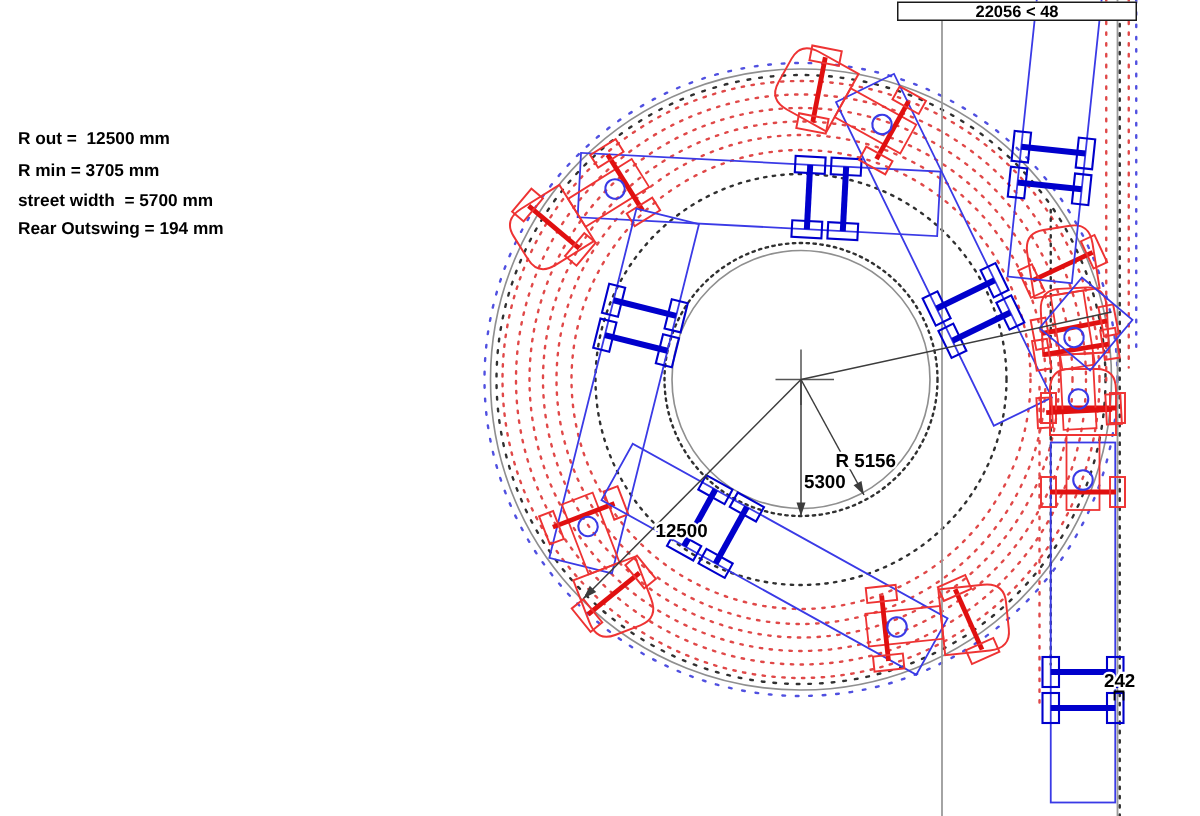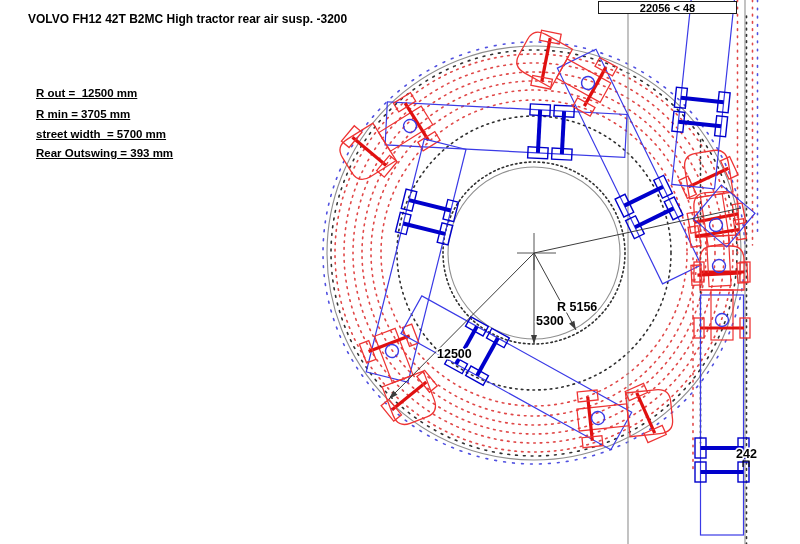--- a/index.html
+++ b/index.html
@@ -1,21 +1,21 @@
 <!DOCTYPE html>
 <html><head>
 <meta charset="utf-8">
 <style>
   html,body{margin:0;padding:0;background:#fff;}
   body{width:800px;height:544px;overflow:hidden;font-family:"Liberation Sans","DejaVu Sans",sans-serif;}
   .canvas{position:relative;width:800px;height:544px;background:#ffffff;}
   .title{position:absolute;left:28px;top:12px;font-size:12px;font-weight:bold;color:#000;white-space:pre;}
-  .info{position:absolute;left:36px;font-size:11.5px;font-weight:bold;color:#000;white-space:pre;text-decoration:underline;}
+  .info{position:absolute;left:12px;font-size:11.5px;font-weight:bold;color:#000;white-space:pre;}
   .info.l0{top:87px}.info.l1{top:108px}.info.l2{top:128px}.info.l3{top:147px}
-  .status-box{position:absolute;left:598px;top:1px;width:139px;height:13px;border:1.5px solid #1a1a1a;
+  .status-box{position:absolute;left:598px;top:1px;width:160px;height:13px;border:1.5px solid #1a1a1a;
     background:#fff;font-size:11px;font-weight:bold;color:#000;text-align:center;line-height:13px;box-sizing:border-box;}
   svg{position:absolute;left:0;top:0;}
   svg text{font-family:"Liberation Sans","DejaVu Sans",sans-serif;font-weight:bold;
     paint-order:stroke;stroke:#ffffff;stroke-width:3px;fill:#000;}
 </style>
 </head>
 <body>
 
 <div class="canvas">
   <svg id="diagram" width="800" height="544" viewBox="0 0 800 544">
@@ -203,19 +203,18 @@
         <text x="536" y="325" font-size="12.5">5300</text>
       </g>
       <g>
         <line x1="534" y1="253" x2="741" y2="208" stroke="#3c3c3c" stroke-width="1"></line>
       </g>
       <g>
         <text x="736" y="458" font-size="12.5">242</text>
         <path d="M743,467 V461 H749 V467" fill="none" stroke="#000" stroke-width="1.2"></path>
       </g>
     </svg>
-  <div class="title">VOLVO FH12 42T B2MC High tractor rear air susp. -3200</div>
   <div class="info l0">R out =  12500 mm</div>
   <div class="info l1">R min = 3705 mm</div>
   <div class="info l2">street width  = 5700 mm</div>
-  <div class="info l3">Rear Outswing = 393 mm</div>
+  <div class="info l3">Rear Outswing = 194 mm</div>
   <div class="status-box">22056 &lt; 48</div>
 </div>
 
 </body></html>

